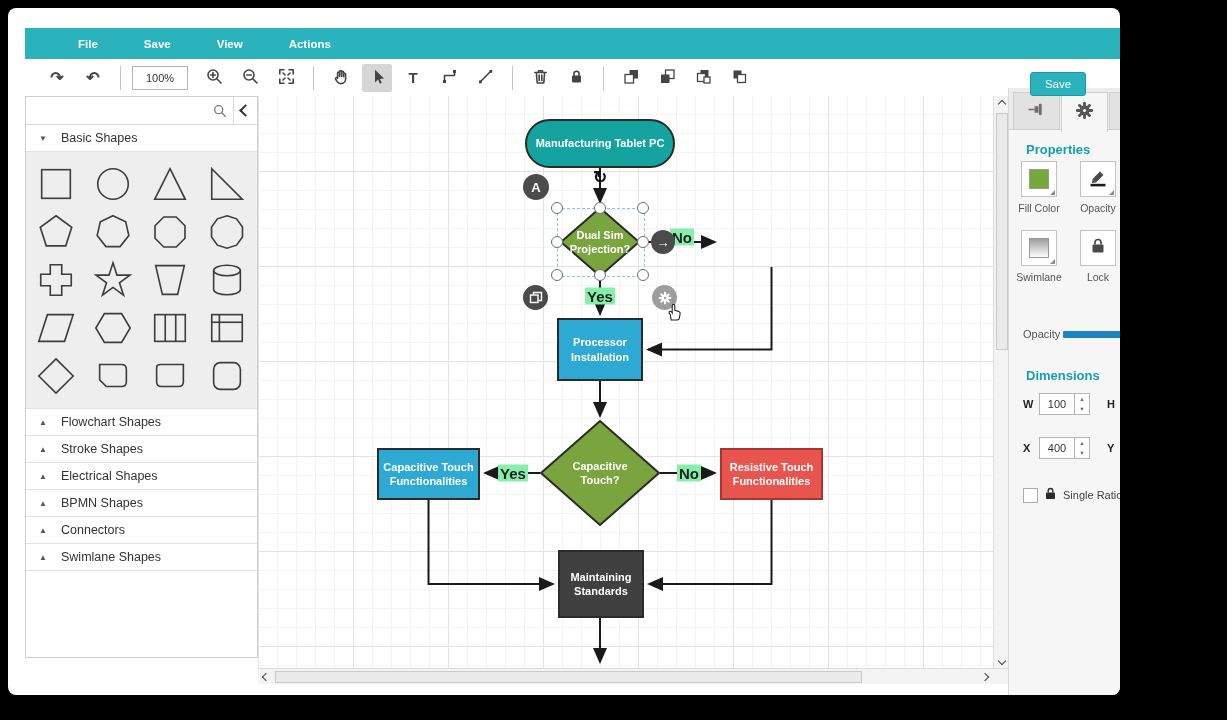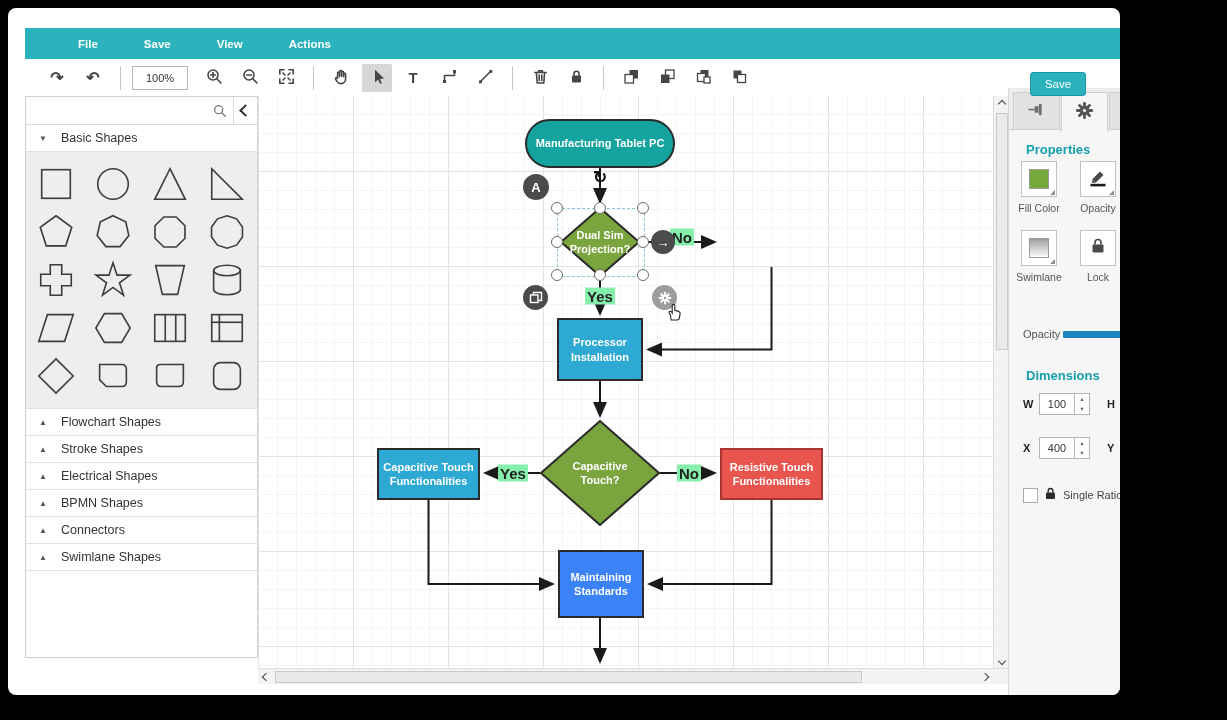--- a/index.html
+++ b/index.html
@@ -597,21 +597,21 @@
     <div class="node process" style="left: 549px; top: 310px; width: 86px; height: 63px; background: rgb(45, 169, 212); border-color: rgb(43, 43, 43);">Processor
 Installation</div>
     <div class="node decision" style="left: 532px; top: 412px; width: 120px; height: 106px;"><svg width="120" height="106" viewBox="0 0 120 106">
         <polygon points="60,1 119,53 60,105 1,53" fill="#7aa43d" stroke="#2b2b2b" stroke-width="2"></polygon>
       </svg><div class="lbl">Capacitive
 Touch?</div></div>
     <div class="node process" style="left: 369px; top: 440px; width: 103px; height: 52px; background: rgb(45, 169, 212); border-color: rgb(43, 43, 43);">Capacitive Touch
 Functionalities</div>
     <div class="node process" style="left: 712px; top: 440px; width: 103px; height: 52px; background: rgb(232, 84, 78); border-color: rgb(169, 53, 49);">Resistive Touch
 Functionalities</div>
-    <div class="node process" style="left: 550px; top: 542px; width: 86px; height: 68px; background: #3b82f6; border-color: rgb(43, 43, 43);">Maintaining
+    <div class="node process" style="left: 550px; top: 542px; width: 86px; height: 68px; background: #404040; border-color: rgb(43, 43, 43);">Maintaining
 Standards</div>
     <span class="edge-label" style="left: 674px; top: 229px;">No</span>
     <span class="edge-label" style="left: 592px; top: 288px;">Yes</span>
     <span class="edge-label" style="left: 505px; top: 465px;">Yes</span>
     <span class="edge-label" style="left: 681px; top: 465px;">No</span>
     <div class="handle" style="left: 543px; top: 194px;"></div>
     <div class="handle" style="left: 586px; top: 194px;"></div>
     <div class="handle" style="left: 629px; top: 194px;"></div>
     <div class="handle" style="left: 543px; top: 228px;"></div>
     <div class="handle" style="left: 629px; top: 228px;"></div>

